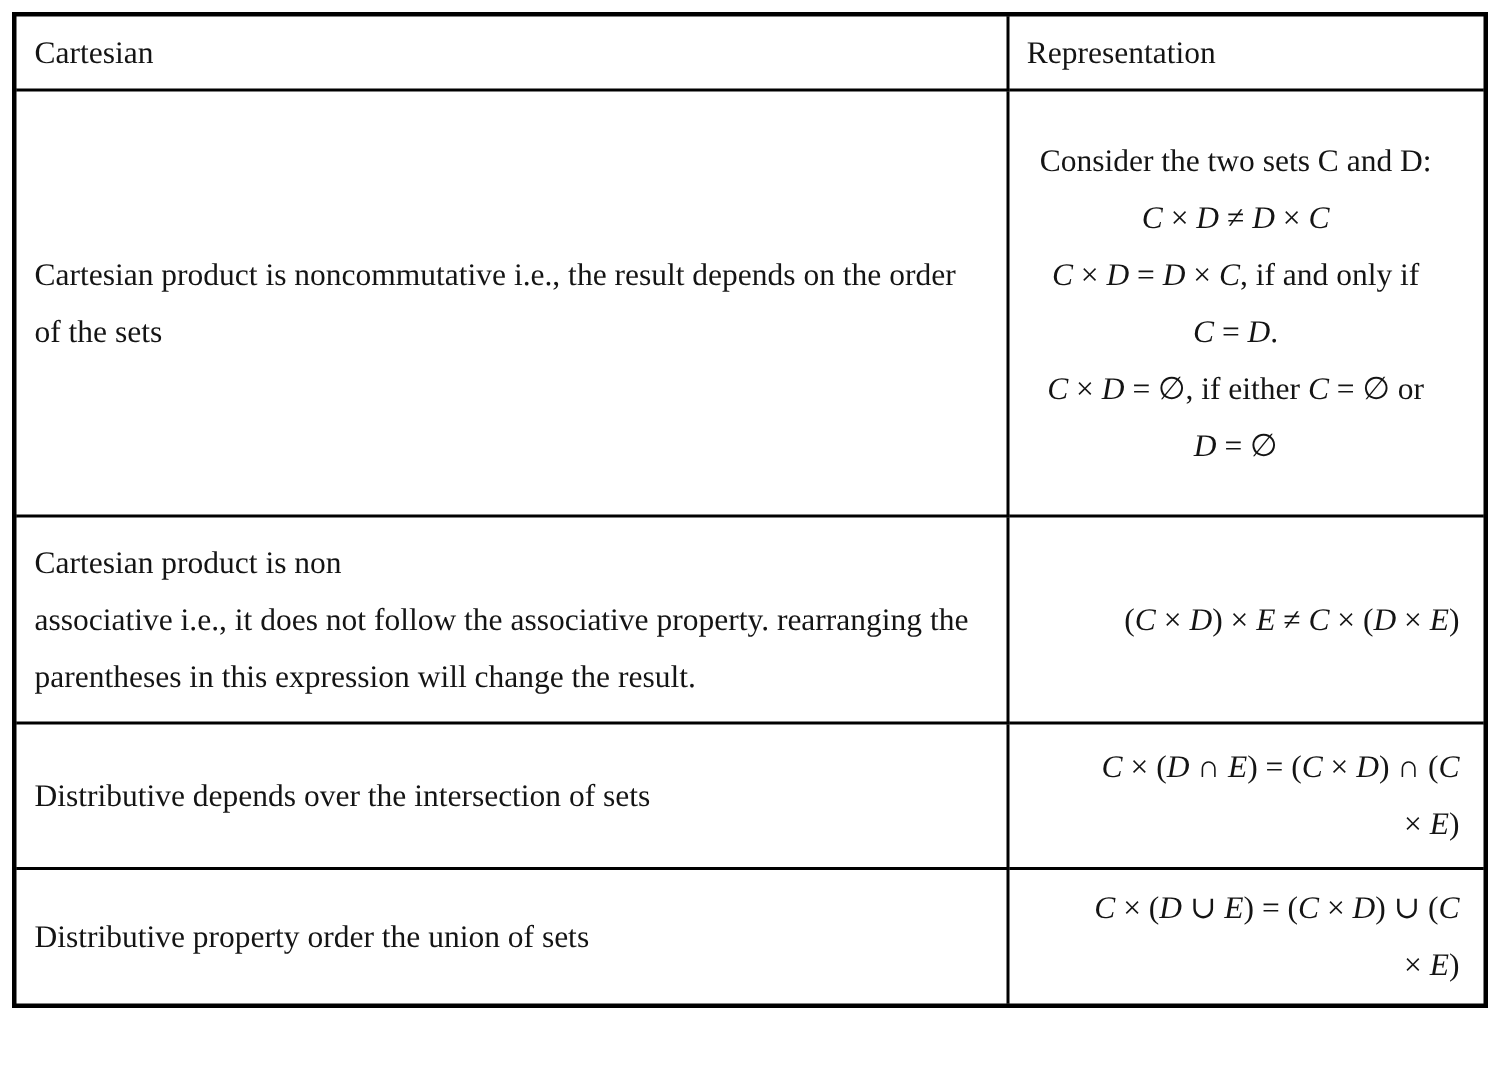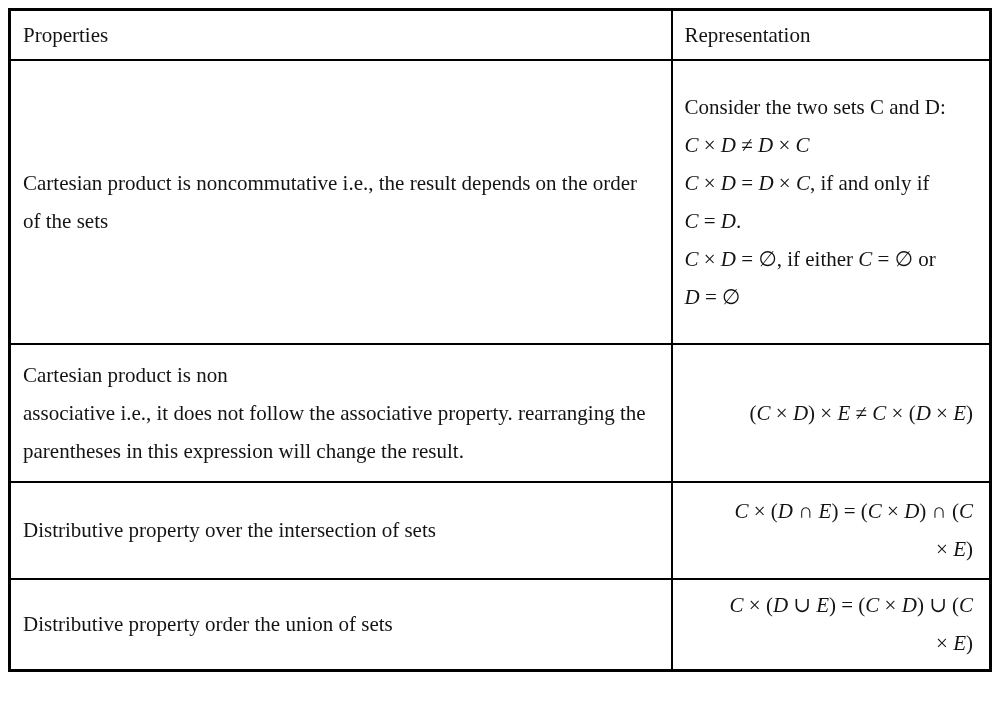--- a/index.html
+++ b/index.html
@@ -29,37 +29,37 @@
     padding: 4px 12px;
     overflow: hidden;
   }
   tr.hrow  { height: 50px; }
   tr.row1  { height: 284px; }
   tr.row2  { height: 138px; }
   tr.row3  { height: 97px; }
   tr.row4  { height: 92px; }
   th.hcell { padding-left: 12px; }
   td.prop  { padding: 4px 24px 4px 12px; }
-  td.rep-left   { padding: 4px 26px 4px 12px; }
+  td.rep-left   { padding: 4px 26px 4px 12px; text-align: center; }
   td.rep-center { text-align: right; padding: 4px 16px; }
   .line { white-space: normal; }
   .mit { font-style: italic; }
 </style>
 </head>
 <body>
 
 <div class="page">
   <table class="props">
     <colgroup>
       <col class="c1">
       <col class="c2">
     </colgroup>
     <thead>
       <tr class="hrow">
-        <th class="hcell">Properties</th>
+        <th class="hcell">Cartesian</th>
         <th class="hcell">Representation</th>
       </tr>
     </thead>
     <tbody>
       <tr class="row1">
         <td class="prop">
           <div class="line">Cartesian product is noncommutative i.e., the result depends on the order of the sets</div>
         </td>
         <td class="rep-left">
           <div class="line">Consider the two sets C and D:</div>
@@ -72,21 +72,21 @@
         <td class="prop">
           <div class="line">Cartesian product is non</div>
           <div class="line">associative i.e., it does not follow the associative property. rearranging the parentheses in this expression will change the result.</div>
         </td>
         <td class="rep-center">
           <div class="line"><span>(</span><span class="mit">C</span><span>&nbsp;</span><span>×</span><span>&nbsp;</span><span class="mit">D</span><span>)</span><span>&nbsp;</span><span>×</span><span>&nbsp;</span><span class="mit">E</span><span>&nbsp;</span><span>≠</span><span>&nbsp;</span><span class="mit">C</span><span>&nbsp;</span><span>×</span><span>&nbsp;</span><span>(</span><span class="mit">D</span><span>&nbsp;</span><span>×</span><span>&nbsp;</span><span class="mit">E</span><span>)</span></div>
         </td>
       </tr>
       <tr class="row3">
         <td class="prop">
-          <div class="line">Distributive property over the intersection of sets</div>
+          <div class="line">Distributive depends over the intersection of sets</div>
         </td>
         <td class="rep-center">
           <div class="line"><span class="mit">C</span><span>&nbsp;</span><span>×</span><span>&nbsp;</span><span>(</span><span class="mit">D</span><span>&nbsp;</span><span>∩</span><span>&nbsp;</span><span class="mit">E</span><span>)</span><span>&nbsp;</span><span>=</span><span>&nbsp;</span><span>(</span><span class="mit">C</span><span>&nbsp;</span><span>×</span><span>&nbsp;</span><span class="mit">D</span><span>)</span><span>&nbsp;</span><span>∩</span><span>&nbsp;</span><span>(</span><span class="mit">C</span></div>
           <div class="line"><span>×</span><span>&nbsp;</span><span class="mit">E</span><span>)</span></div>
         </td>
       </tr>
       <tr class="row4">
         <td class="prop">
           <div class="line">Distributive property order the union of sets</div>
         </td>

